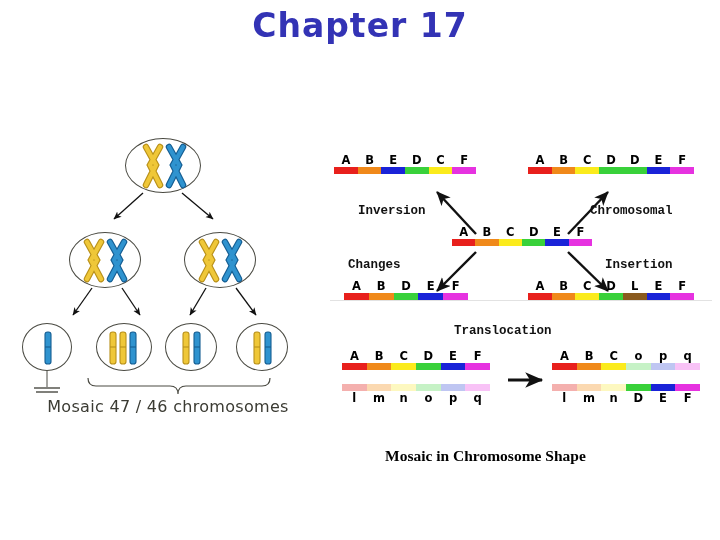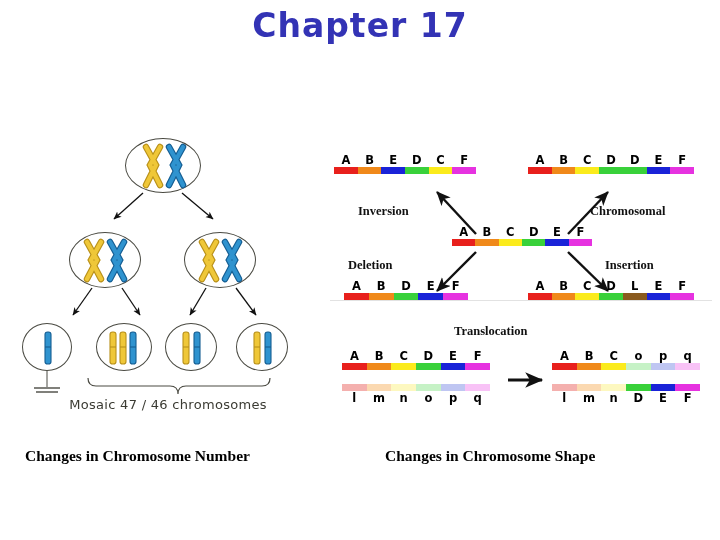--- a/index.html
+++ b/index.html
@@ -33,30 +33,30 @@
     background:#ffffff;
   }
 
   
   #left-svg{position:absolute;left:0;top:0;width:310px;height:290px;overflow:visible;}
   .mosaic-label{
     position:absolute;
     left:28px;top:262px;width:260px;
     text-align:center;
     font-family:"DejaVu Sans", sans-serif;
-    font-size:13px;
+    font-size:16px;
     color:#3b3b33;
     letter-spacing:.3px;
   }
 
   
   #right-panel{position:absolute;left:330px;top:148px;width:382px;height:275px;}
   .mut-label{
     position:absolute;
-    font-family:Liberation Serif, serif;
+    font-family:Liberation Mono, monospace;
     font-weight:bold;
     font-size:12.5px;
     color:#111111;
     white-space:nowrap;
   }
   .chrom-row{position:absolute;}
   .chrom-letters{
     display:flex;
     font-family:"DejaVu Sans", sans-serif;
     font-weight:bold;
@@ -305,21 +305,21 @@
           <span style="flex: 1 1 0px;">F</span>
         </div>
         <div class="chrom-segs">
           <div style="flex: 1 1 0px; background: rgb(232, 32, 28);"></div>
           <div style="flex: 1 1 0px; background: rgb(240, 137, 26);"></div>
           <div style="flex: 1 1 0px; background: rgb(57, 209, 58);"></div>
           <div style="flex: 1 1 0px; background: rgb(26, 35, 216);"></div>
           <div style="flex: 1 1 0px; background: rgb(230, 50, 224);"></div>
         </div>
       </div>
-    <div class="mut-label" style="left:18px;top:110px;">Deletion</div>
+    <div class="mut-label" style="left:18px;top:110px;">Changes</div>
 
     <div class="chrom-row" style="left:198px;top:132px;width:166px;">
         <div class="chrom-letters">
           <span style="flex: 1 1 0px;">A</span>
           <span style="flex: 1 1 0px;">B</span>
           <span style="flex: 1 1 0px;">C</span>
           <span style="flex: 1 1 0px;">D</span>
           <span style="flex: 1 1 0px;">L</span>
           <span style="flex: 1 1 0px;">E</span>
           <span style="flex: 1 1 0px;">F</span>
@@ -408,16 +408,15 @@
           <span style="flex: 1 1 0px;">l</span>
           <span style="flex: 1 1 0px;">m</span>
           <span style="flex: 1 1 0px;">n</span>
           <span style="flex: 1 1 0px;">D</span>
           <span style="flex: 1 1 0px;">E</span>
           <span style="flex: 1 1 0px;">F</span>
         </div>
       </div>
   </div>
 
-  <div class="caption" id="caption-left">Changes in Chromosome Number</div>
-  <div class="caption" id="caption-right">Changes in Chromosome Shape</div>
+  <div class="caption" id="caption-right">Mosaic in Chromosome Shape</div>
 
 </div>
 
 </body></html>

